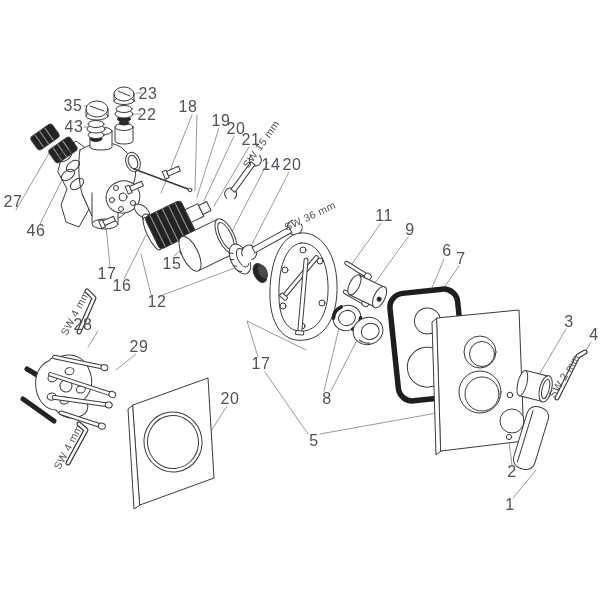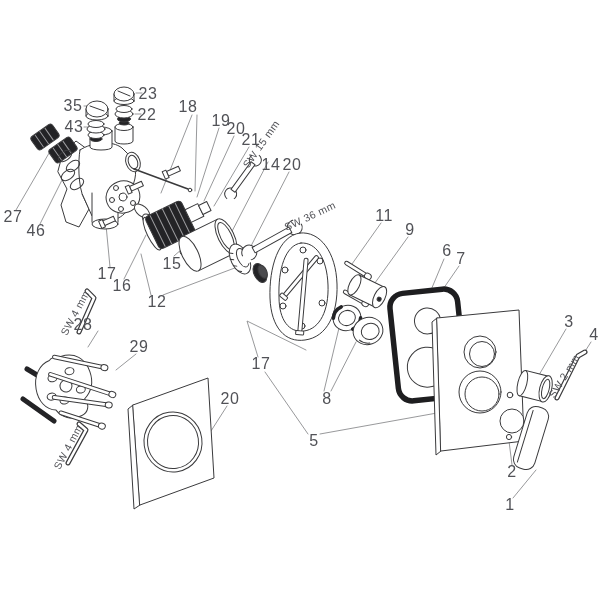--- a/index.html
+++ b/index.html
@@ -351,21 +351,21 @@
 <div class="plabel" style="left:107px;top:274px">17</div>
 <div class="plabel" style="left:188px;top:107px">18</div>
 <div class="plabel" style="left:221px;top:121px">19</div>
 <div class="plabel" style="left:236px;top:129px">20</div>
 <div class="plabel" style="left:251px;top:140px">21</div>
 <div class="plabel" style="left:147px;top:115px">22</div>
 <div class="plabel" style="left:148px;top:94px">23</div>
 <div class="plabel" style="left:74px;top:127px">43</div>
 <div class="plabel" style="left:73px;top:106px">35</div>
 <div class="plabel" style="left:36px;top:231px">46</div>
-<div class="plabel" style="left:13px;top:217px">27</div>
+<div class="plabel" style="left:13px;top:202px">27</div>
 <div class="plabel" style="left:83px;top:325px">28</div>
 <div class="plabel" style="left:139px;top:347px">29</div>
 <div class="plabel" style="left:230px;top:399px">20</div>
 
 <div class="tool" style="left:261px;top:144px;transform:translate(-50%,-50%) rotate(-55deg)">SW 15 mm</div>
 <div class="tool" style="left:310px;top:216px;transform:translate(-50%,-50%) rotate(-25deg)">SW 36 mm</div>
 <div class="tool" style="left:564px;top:376px;transform:translate(-50%,-50%) rotate(-58deg)">SW 2 mm</div>
 <div class="tool" style="left:75px;top:313px;transform:translate(-50%,-50%) rotate(-62deg)">SW 4 mm</div>
 <div class="tool" style="left:68px;top:447px;transform:translate(-50%,-50%) rotate(-62deg)">SW 4 mm</div>
 

